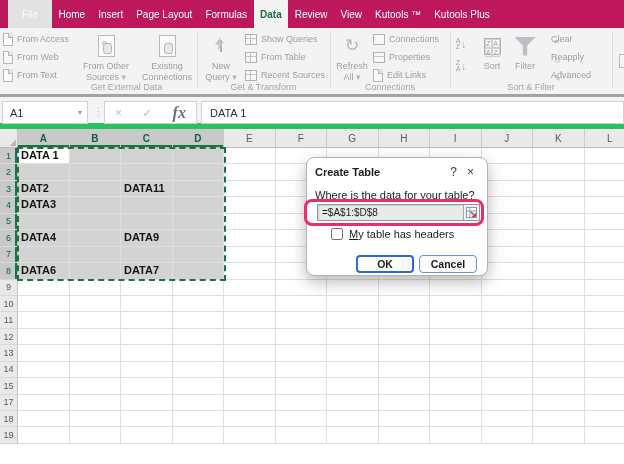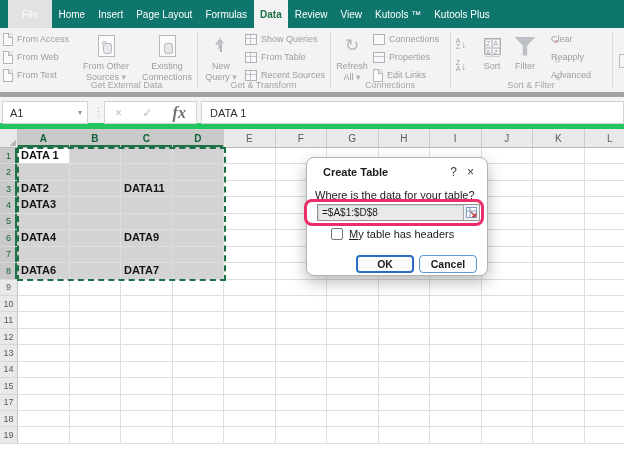--- a/index.html
+++ b/index.html
@@ -1,26 +1,26 @@
 <!DOCTYPE html>
 <html><head>
 <meta charset="utf-8">
 <style>
   * { margin:0; padding:0; box-sizing:border-box; }
   html,body { width:624px; height:464px; overflow:hidden; }
   body { position:relative; font-family:"Liberation Sans", sans-serif; background:#fff; }
 
   
-  .tabbar { position:absolute; left:0; top:0; width:624px; height:28px; background:#0f766e; display:flex; align-items:stretch; }
+  .tabbar { position:absolute; left:0; top:0; width:624px; height:28px; background:#be185d; display:flex; align-items:stretch; }
   .tab-file { margin-left:8px; width:44px; background:#e2e2e2; color:#fbfbfb; font-size:10px; display:flex; align-items:center; justify-content:center; }
   .tab { padding:0 6.5px; color:#fff; font-size:10px; display:flex; align-items:center; white-space:nowrap; cursor:default; }
   .tab.active { background:#f3f3f3; color:#1e7145; font-weight:700; }
 
   
-  .ribbon { position:absolute; left:0; top:28px; width:624px; height:69px; background:#f3f3f3; border-bottom:5px solid #a3a3a3; color:#9e9ea2; }
+  .ribbon { position:absolute; left:0; top:28px; width:624px; height:69px; background:#f3f3f3; border-bottom:3px solid #a3a3a3; color:#9e9ea2; }
   .rsep { position:absolute; top:4px; height:56px; width:1px; background:#dcdcdc; }
   .glabel { position:absolute; bottom:2px; font-size:9px; color:#a5a5a8; text-align:center; white-space:nowrap; }
   .rstack { position:absolute; }
   .rsmall { display:flex; align-items:center; gap:4px; height:16px; margin-bottom:2px; font-size:9px; white-space:nowrap; }
   .rbig { position:absolute; top:3px; height:60px; display:flex; flex-direction:column; align-items:center; text-align:center; font-size:9px; line-height:10.5px; }
   .rbig .bicon { flex:0 0 30px; display:flex; align-items:center; justify-content:center; }
 
   
   .i-file { width:10px; height:13px; border:1px solid #b5b5ba; background:#fbfbfb; position:relative; flex:0 0 auto; }
   .i-file::after { content:""; position:absolute; right:-1px; top:-1px; width:4px; height:4px; background:#e3e3e6; border-left:1px solid #b5b5ba; border-bottom:1px solid #b5b5ba; }
@@ -65,21 +65,21 @@
   .g-colh.sel { background:#c9c9c9; color:#14603a; font-weight:700; box-shadow:inset 0 -2px 0 #1e7145; }
   .g-rowh { width:18px; flex:0 0 18px; background:#e9e9e9; border-right:1px solid #c4c4c4; border-bottom:1px solid #d8d8d8; font-size:9px; color:#585858; display:flex; align-items:center; justify-content:center; }
   .g-rowh.sel { background:#c9c9c9; color:#14603a; box-shadow:inset -2px 0 0 #1e7145; }
   .g-cell { width:51.5px; flex:0 0 51.5px; border-right:1px solid #dedede; border-bottom:1px solid #dedede; background:#fff; font-size:11px; font-weight:700; color:#141414; padding-left:3px; line-height:15px; white-space:nowrap; overflow:visible; }
   .g-cell.selrange { background:#d3d3d3; }
   .g-cell.active { background:#fff; }
   .ants { position:absolute; left:17px; top:18px; width:209px; height:134px; border:2.5px dashed #1b7044; pointer-events:none; z-index:5; }
 
   
   .dialog { position:absolute; left:306px; top:157px; width:182px; height:119px; background:#fff; border:1px solid #b3b3b3; border-radius:8px; box-shadow:0 6px 16px rgba(0,0,0,0.28); z-index:10; font-size:11px; color:#1b1b1b; }
-  .dlg-titlebar { display:flex; align-items:center; height:25px; padding:2px 8px 0 16px; }
+  .dlg-titlebar { display:flex; align-items:center; height:25px; padding:2px 8px 0 8px; }
   .dlg-title { flex:1; font-weight:700; font-size:11px; }
   .dlg-help,.dlg-close { width:17px; text-align:center; color:#3c3c3c; font-size:12px; cursor:default; }
   .dlg-prompt { position:absolute; left:8px; top:31px; font-size:11px; }
   .u { text-decoration:underline; }
   .refedit { position:absolute; left:10px; top:46px; width:163px; height:17px; background:#e9e9e9; border:1px solid #979797; box-shadow:inset 1px 1px 1px rgba(0,0,0,0.10); display:flex; align-items:center; padding-left:4px; font-size:10px; }
   .refedit .rtext { flex:1; }
   .rangebtn { width:16px; height:15px; background:#f1f1f1; border-left:1px solid #a8a8a8; display:flex; align-items:center; justify-content:center; }
   .pink-annot { position:absolute; left:-3px; top:41px; width:180px; height:27px; border:3px solid #ec2e68; border-radius:8px; pointer-events:none; z-index:12; }
   .chkrow { position:absolute; left:24px; top:70px; display:flex; align-items:center; gap:6px; }
   .chk { width:12px; height:12px; border:1px solid #777; border-radius:2px; background:#fff; }

